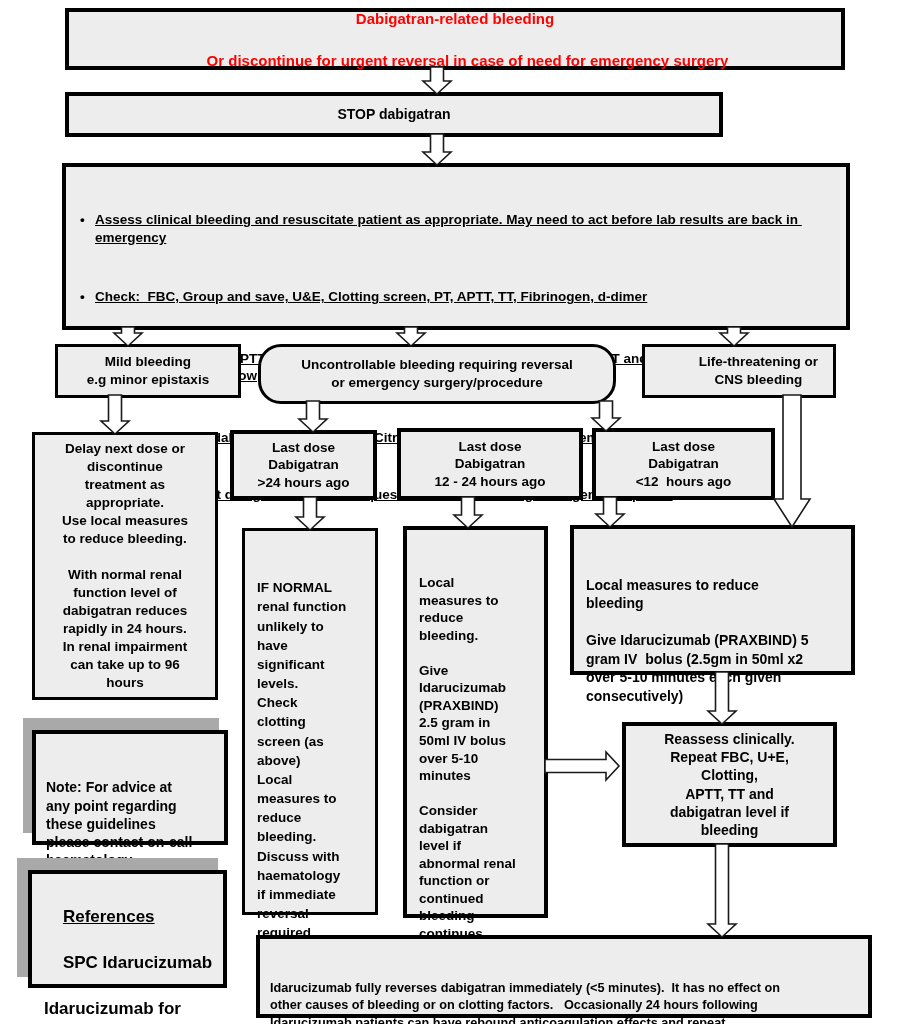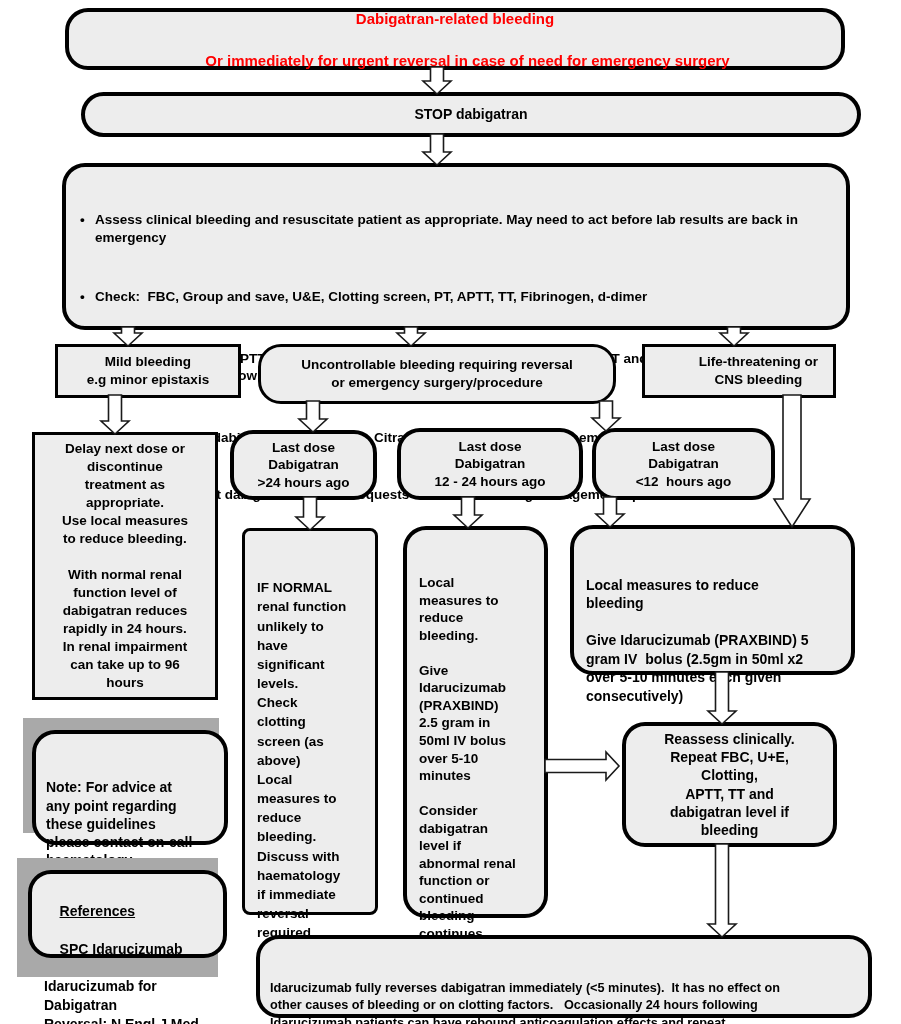--- a/index.html
+++ b/index.html
@@ -20,43 +20,43 @@
   }
   .box{
     position:absolute;
     background:var(--fill);
     border:3px solid var(--border);
     box-sizing:border-box;
     white-space:pre-wrap;
     font-size:13.5px;
     line-height:1.3;
   }
-  .b4{border-width:4px;border-radius:23px;}
+  .b4{border-width:4px;}
   .center{display:flex;align-items:center;justify-content:center;text-align:center;}
   .shadowrect{position:absolute;background:var(--shadow);}
   .arrow-svg{position:absolute;overflow:visible;}
   .arrow-svg polygon{fill:#ffffff;stroke:#1a1a1a;stroke-width:1.6;stroke-linejoin:miter;}
   .titletext{color:var(--red);font-size:15px;line-height:1.4;}
   .bullets{padding:9px 14px 6px 14px;}
   .bullet-row{display:flex;margin-bottom:7px;}
   .bullet-dot{width:15px;flex:0 0 15px;}
-  .bullet-text{flex:1;white-space:pre-wrap;}
+  .bullet-text{flex:1;white-space:pre-wrap;text-decoration:underline;}
   .leftpad{display:block;}
 </style>
 </head>
 <body>
 
 <div id="canvas">
 
   <div class="box b4 center" style="left:65px;top:8px;width:780px;height:62px;">
     <div class="titletext"><span>Dabigatran-related bleeding</span><br>
-      <span>Or immediately for urgent reversal in case of need for emergency surgery</span></div>
-  </div>
-
-  <div class="box b4 center" style="left:65px;top:92px;width:780px;height:45px;font-size:14px;margin-left:16px;">
+      <span>Or discontinue for urgent reversal in case of need for emergency surgery</span></div>
+  </div>
+
+  <div class="box b4 center" style="left:65px;top:92px;width:658px;height:45px;font-size:14px;">
     <span>STOP dabigatran</span>
   </div>
 
   <div class="box b4 bullets" style="left:62px;top:163px;width:788px;height:167px;">
     <div class="bullet-row">
       <span class="bullet-dot">•</span>
       <span class="bullet-text">Assess clinical bleeding and resuscitate patient as appropriate. May need to act before lab results are back in emergency</span>
     </div>
     <div class="bullet-row" style="margin-bottom:9px;">
       <span class="bullet-dot">•</span>
@@ -115,21 +115,21 @@
     <span>Last dose
 Dabigatran
 12 - 24 hours ago</span>
   </div>
   <div class="box b4 center" style="left:592px;top:428px;width:183px;height:72px;">
     <span>Last dose
 Dabigatran
 &lt;12  hours ago</span>
   </div>
 
-  <div class="box" style="left:242px;top:528px;width:136px;height:387px;line-height:1.42;padding:9px 4px 8px 12px;border-radius:8px;">
+  <div class="box" style="left:242px;top:528px;width:136px;height:387px;line-height:1.42;padding:9px 4px 8px 12px;">
     <span class="leftpad">IF NORMAL
 renal function
 unlikely to
 have
 significant
 levels.
 Check
 clotting
 screen (as
 above)
@@ -188,21 +188,21 @@
   <div class="shadowrect" style="left:23px;top:718px;width:196px;height:115px;"></div>
   <div class="box b4" style="left:32px;top:730px;width:196px;height:115px;font-size:14px;line-height:1.3;padding:8px 4px 8px 10px;">
     <span class="leftpad">Note: For advice at
 any point regarding
 these guidelines
 please contact on-call
 haematology</span>
   </div>
 
   <div class="shadowrect" style="left:17px;top:858px;width:201px;height:119px;"></div>
-  <div class="box b4" style="left:28px;top:870px;width:199px;height:88px;font-size:14px;line-height:1.35;padding:9px 4px 8px 12px;">
+  <div class="box b4" style="left:28px;top:870px;width:199px;height:118px;font-size:17px;line-height:1.35;padding:9px 4px 8px 12px;">
     <span style="text-decoration:underline;">References</span><br>
     <span>SPC Idarucizumab
 
 Idarucizumab for Dabigatran
 Reversal; N Engl J Med
 2015; 373:511-520</span>
   </div>
 
   <div class="box b4" style="left:256px;top:935px;width:616px;height:83px;font-size:12.7px;line-height:1.37;padding:6px 6px 24px 10px;">
     <span class="leftpad">Idarucizumab fully reverses dabigatran immediately (&lt;5 minutes).  It has no effect on

